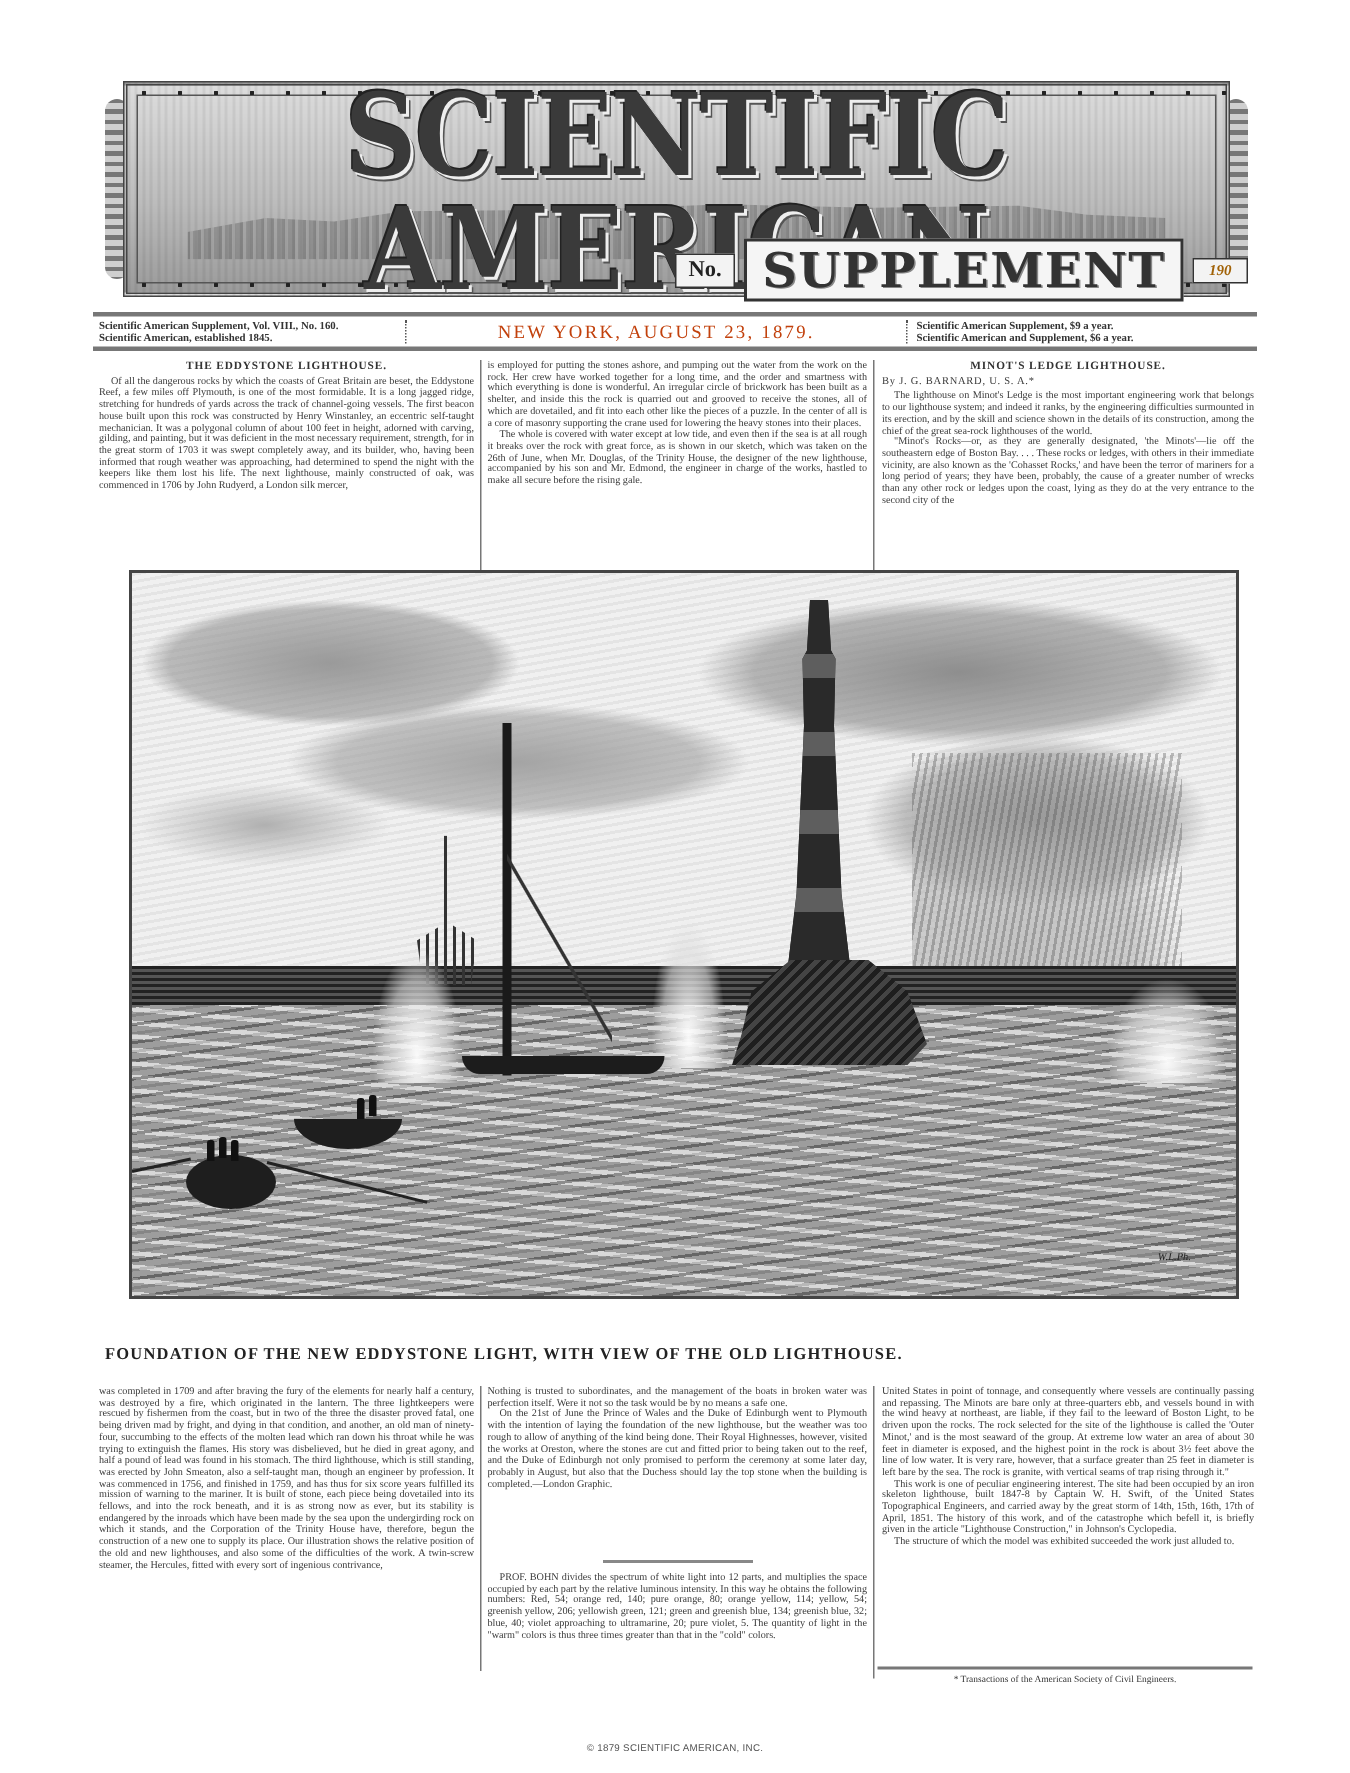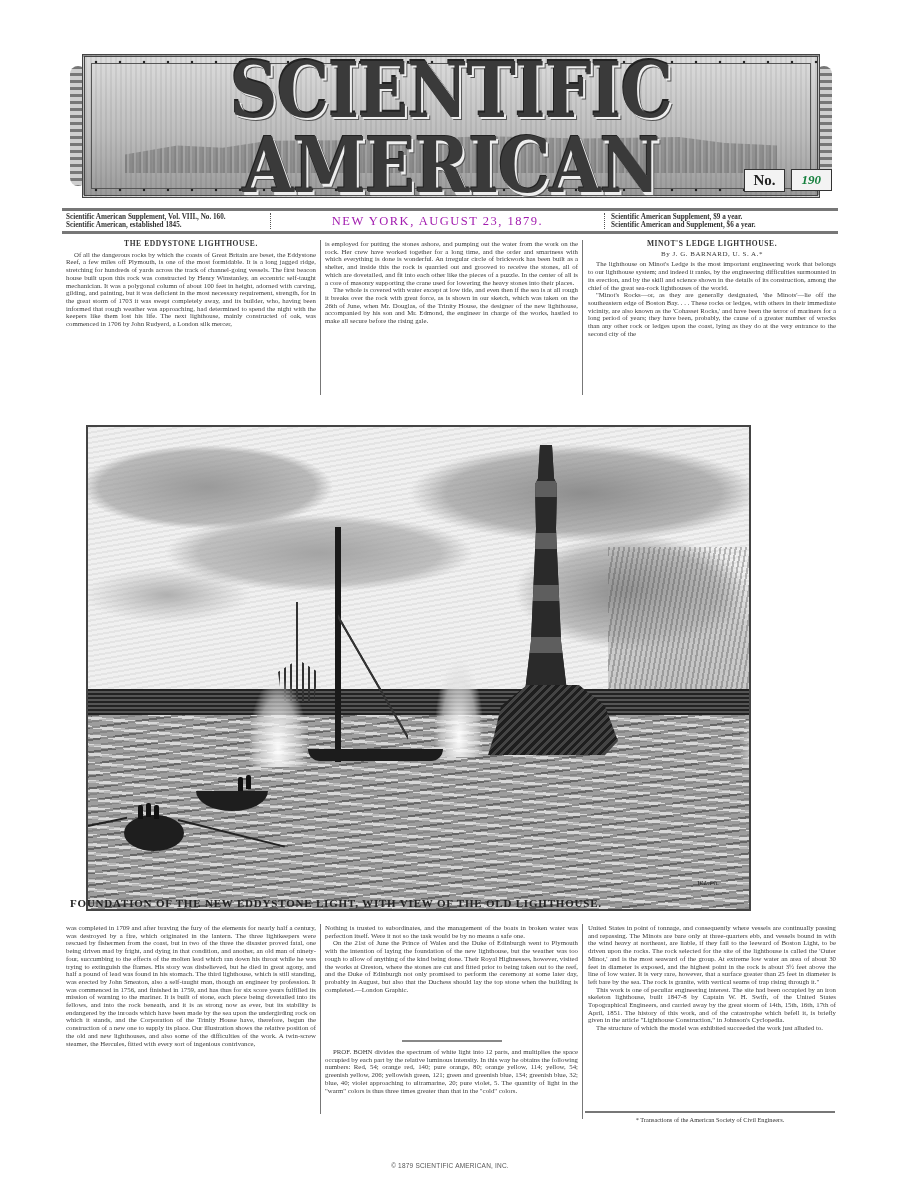--- a/index.html
+++ b/index.html
@@ -56,54 +56,54 @@
   .mast-no {
     font-size: 15px; font-weight: bold; background: #f3f3f3; border: 1px solid #333;
     padding: 2px 8px; color: #222;
   }
   .mast-supplement {
     font-family: "DejaVu Serif", serif; font-size: 32px; font-weight: bold;
     color: #333; background: #f5f5f5; border: 2px solid #333; padding: 0 10px;
     letter-spacing: 1px; text-shadow: 1px 1px 0 #888;
   }
   .mast-issue {
-    font-size: 13px; font-style: italic; font-weight: bold; background: #f3f3f3;
-    border: 1px solid #333; padding: 2px 10px; color: #15803d;
+    font-size: 10px; font-style: italic; font-weight: bold; background: #f3f3f3;
+    border: 1px solid #333; padding: 2px 10px; color: #a16207;
   }
 
   
   .dateline {
     position: absolute; left: 62px; top: 208px; width: 776px; height: 26px;
     border-top: 3px solid #777; border-bottom: 3px solid #777;
     display: flex; align-items: center; justify-content: space-between;
     padding: 0 4px;
   }
   .dl-left, .dl-right { font-size: 7.2px; line-height: 8px; font-weight: bold; color: #333; }
   .dl-left { width: 205px; border-right: 1px dotted #555; padding-right: 4px; }
   .dl-right { width: 230px; border-left: 1px dotted #555; padding-left: 6px; }
   .dl-center {
-    font-size: 12.5px; letter-spacing: 1.5px; color: #a21caf; text-transform: uppercase;
+    font-size: 12.5px; letter-spacing: 1.5px; color: #c2410c; text-transform: uppercase;
   }
 
   
   .col {
     position: absolute; font-size: 6.8px; line-height: 7.7px; text-align: justify;
     color: #3a3a3a; overflow: hidden;
   }
   .col p { text-indent: 8px; }
   .col-rule { position: absolute; width: 1px; background: #777; }
   .heading {
     text-align: center; font-size: 7.5px; letter-spacing: 0.6px; text-transform: uppercase;
     margin-bottom: 3px; color: #333; text-indent: 0 !important;
   }
-  .byline { text-align: center; font-size: 7px; letter-spacing: 0.5px; margin-bottom: 2px; text-indent: 0 !important; }
+  .byline { text-align: left; font-size: 7px; letter-spacing: 0.5px; margin-bottom: 2px; text-indent: 0 !important; }
 
   
   .illustration {
-    position: absolute; left: 86px; top: 425px; width: 665px; height: 486px;
+    position: absolute; left: 86px; top: 380px; width: 740px; height: 486px;
     border: 2px solid #444; overflow: hidden; background: #e7e7e7;
   }
   .sky {
     position: absolute; left: 0; right: 0; top: 0; height: 300px;
     background:
       radial-gradient(ellipse 180px 60px at 18% 20%, #9a9a9a 0%, rgba(150,150,150,0.6) 60%, transparent 70%),
       radial-gradient(ellipse 220px 55px at 35% 42%, #a4a4a4 0%, rgba(160,160,160,0.6) 55%, transparent 70%),
       radial-gradient(ellipse 250px 70px at 75% 22%, #8e8e8e 0%, rgba(140,140,140,0.6) 55%, transparent 70%),
       radial-gradient(ellipse 160px 80px at 82% 55%, #8a8a8a 0%, rgba(140,140,140,0.5) 55%, transparent 72%),
       radial-gradient(ellipse 120px 40px at 12% 56%, #b0b0b0 0%, transparent 70%),
@@ -198,20 +198,21 @@
   <div class="mast-scroll-l"></div>
   <div class="mast-scroll-r"></div>
   <div class="mast-frame">
     <div class="mast-city"></div>
   </div>
   <div class="mast-dots top"></div>
   <div class="mast-dots bottom"></div>
   <div class="mast-title">SCIENTIFIC AMERICAN</div>
   <div class="mast-supplement-row">
     <span class="mast-no">No.</span>
+    <span class="mast-supplement">SUPPLEMENT</span>
     <span class="mast-issue">190</span>
   </div>
 </header>
 
 <div class="dateline">
   <div class="dl-left">
     <div>Scientific American Supplement, Vol. VIII., No. 160.</div>
     <div>Scientific American, established 1845.</div>
   </div>
   <div class="dl-center">NEW YORK, AUGUST 23, 1879.</div>

